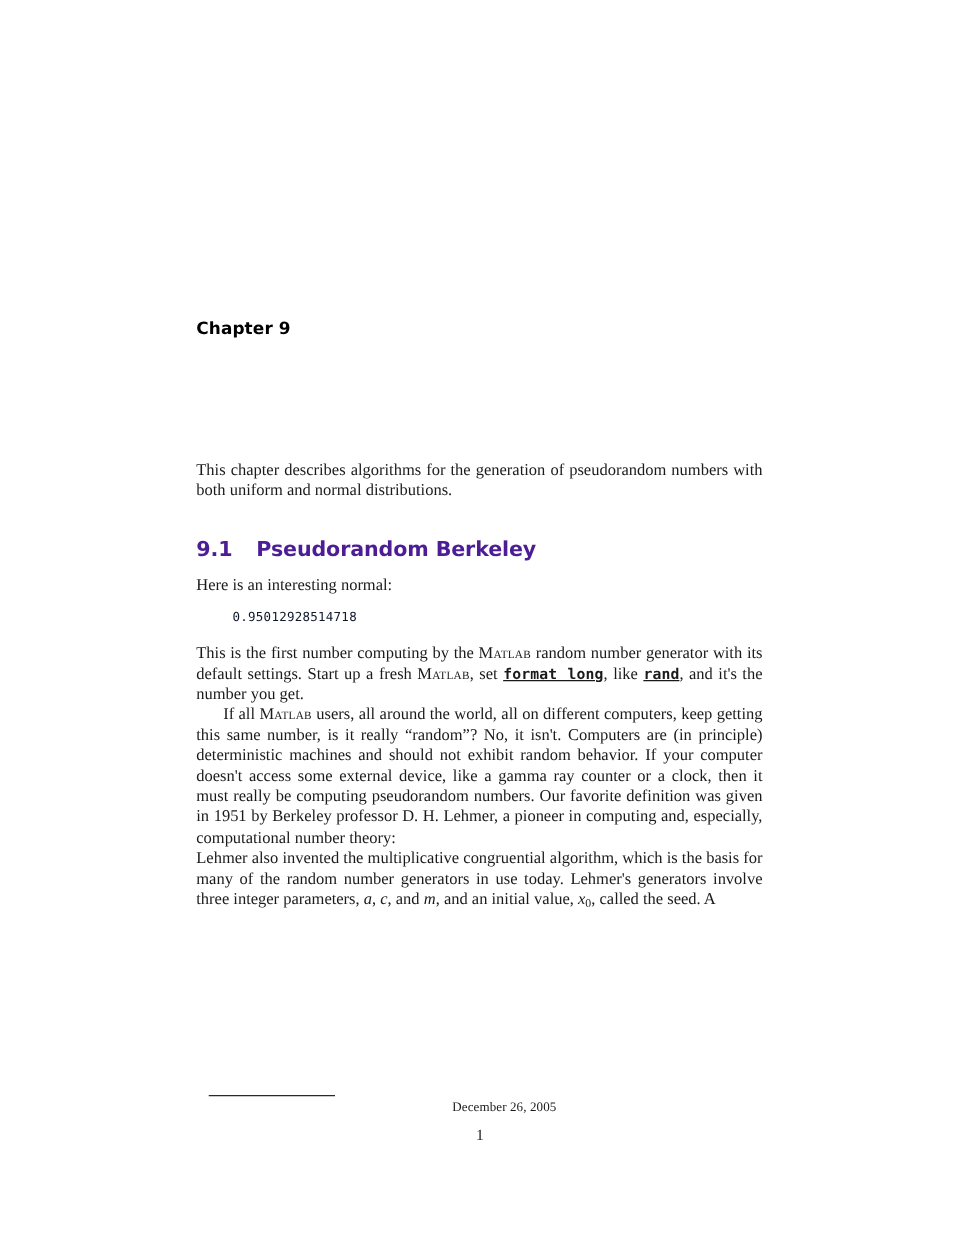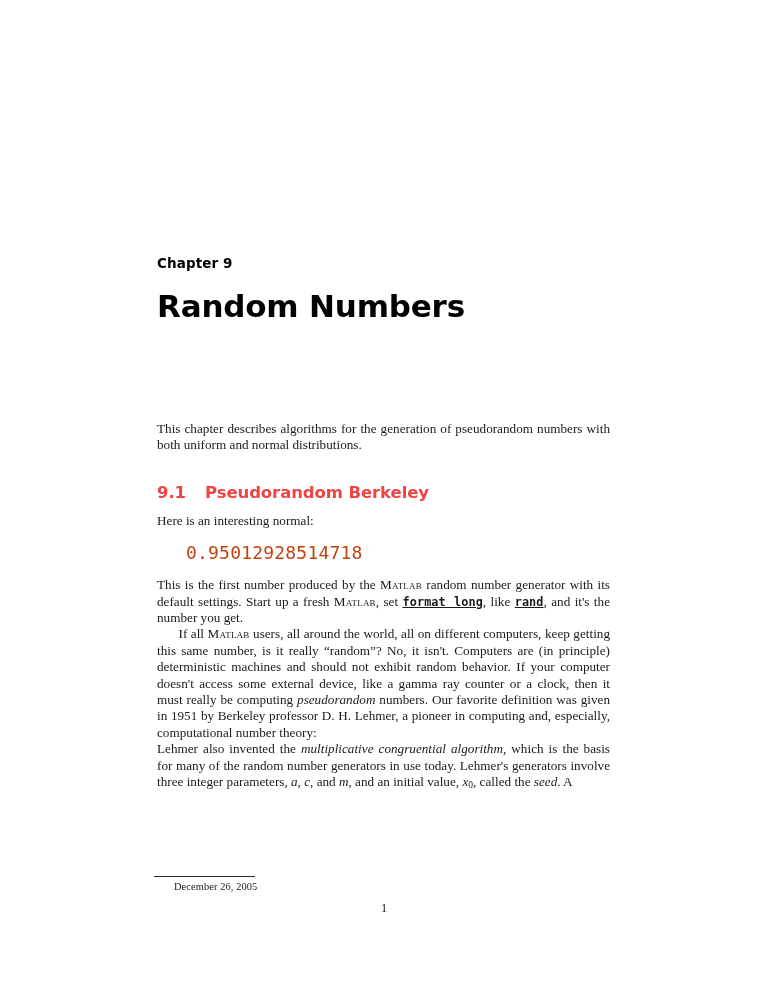--- a/index.html
+++ b/index.html
@@ -66,55 +66,55 @@
     width: 18px;
   }
 
   
   h2.section {
     font-family: "DejaVu Sans", "Liberation Sans", sans-serif;
     font-weight: bold;
     font-size: 16.5px;
     letter-spacing: -0.1px;
     margin: 0;
-    color: #ef4444;
+    color: #4c1d95;
     display: flex;
   }
   h2.section .secnum {
     width: 48px;
     flex: 0 0 48px;
   }
   .sec-9-1 { padding-top: 29px; padding-bottom: 11px; }
   .sec-9-2 { padding-top: 33px; padding-bottom: 11px; }
 
   
   .verbatim {
     font-family: "DejaVu Sans Mono", "Liberation Mono", monospace;
-    font-size: 18px;
+    font-size: 10px;
     margin: 0;
     padding-top: 13px;
     padding-bottom: 14px;
     padding-left: 29px;
     letter-spacing: 0.2px;
-    color: #c2410c;
+    color: #0f172a;
   }
   code.tt {
     font-family: "DejaVu Sans Mono", "Liberation Mono", monospace;
     font-weight: bold;
     font-size: 11.8px;
     letter-spacing: 0.1px;
     text-decoration: underline;
   }
 
   
   .smallcaps {
     font-variant: small-caps;
     letter-spacing: 0.2px;
   }
-  .it { font-style: italic; }
+  .it { }
   .mathit { font-style: italic; font-family: "Liberation Serif", "DejaVu Serif", serif; }
   .mathit sub {
     font-style: normal;
     font-size: 72%;
     vertical-align: -0.25em;
   }
 
   
   blockquote.quote {
     margin: 0;
@@ -124,23 +124,24 @@
     font-style: italic;
     font-size: 12.6px;
     line-height: 16.2px;
     text-align: justify;
     text-justify: inter-word;
   }
 
   
   .footnote-area {
     position: absolute;
-    left: 154px;
+    left: 167px;
     top: 832px;
     width: 453px;
+    text-align: center;
   }
   .footnote-rule {
     width: 101px;
     height: 1px;
     background: #2a2a2a;
     margin: 0;
   }
   .footnote-text {
     font-size: 10.4px;
     line-height: 13px;
@@ -160,35 +161,34 @@
     font-size: 12.4px;
   }
 </style>
 </head>
 <body>
 
 <div class="page">
   <div class="content">
 
     <div class="chapter-label">Chapter 9</div>
-    <h1 class="chapter-title">Random Numbers</h1>
 
     <p class="intro">This chapter describes algorithms for the generation of pseudorandom numbers with both uniform and normal distributions.</p>
 
     <h2 class="section sec-9-1">
       <span class="secnum">9.1</span>
       <span>Pseudorandom Berkeley</span>
     </h2>
 
     <p class="body">Here is an interesting normal:</p>
 
     <pre class="verbatim">0.95012928514718</pre>
 
     <p class="body">
-      <span>This is the first number produced by the </span><span class="smallcaps">Matlab</span><span> random number generator with its default settings. Start up a fresh </span><span class="smallcaps">Matlab</span><span>, set </span><code class="tt">format long</code><span>, like </span><code class="tt">rand</code><span>, and it's the number you get.</span>
+      <span>This is the first number computing by the </span><span class="smallcaps">Matlab</span><span> random number generator with its default settings. Start up a fresh </span><span class="smallcaps">Matlab</span><span>, set </span><code class="tt">format long</code><span>, like </span><code class="tt">rand</code><span>, and it's the number you get.</span>
     </p>
 
     <p class="body indent">
       <span>If all </span><span class="smallcaps">Matlab</span><span> users, all around the world, all on different computers, keep getting this same number, is it really “random”? No, it isn't. Computers are (in principle) deterministic machines and should not exhibit random behavior. If your computer doesn't access some external device, like a gamma ray counter or a clock, then it must really be computing </span><span class="it">pseudorandom</span><span> numbers. Our favorite definition was given in 1951 by Berkeley professor D. H. Lehmer, a pioneer in computing and, especially, computational number theory:</span>
     </p>
 
 
 
     <p class="body">
       <span>Lehmer also invented the </span><span class="it">multiplicative congruential algorithm</span><span>, which is the basis for many of the random number generators in use today. Lehmer's generators involve three integer parameters, </span><span class="mathit">a</span><span>, </span><span class="mathit">c</span><span>, and </span><span class="mathit">m</span><span>, and an initial value, </span><span class="mathit"><span>x</span><sub>0</sub></span><span>, called the </span><span class="it">seed</span><span>. A</span>

